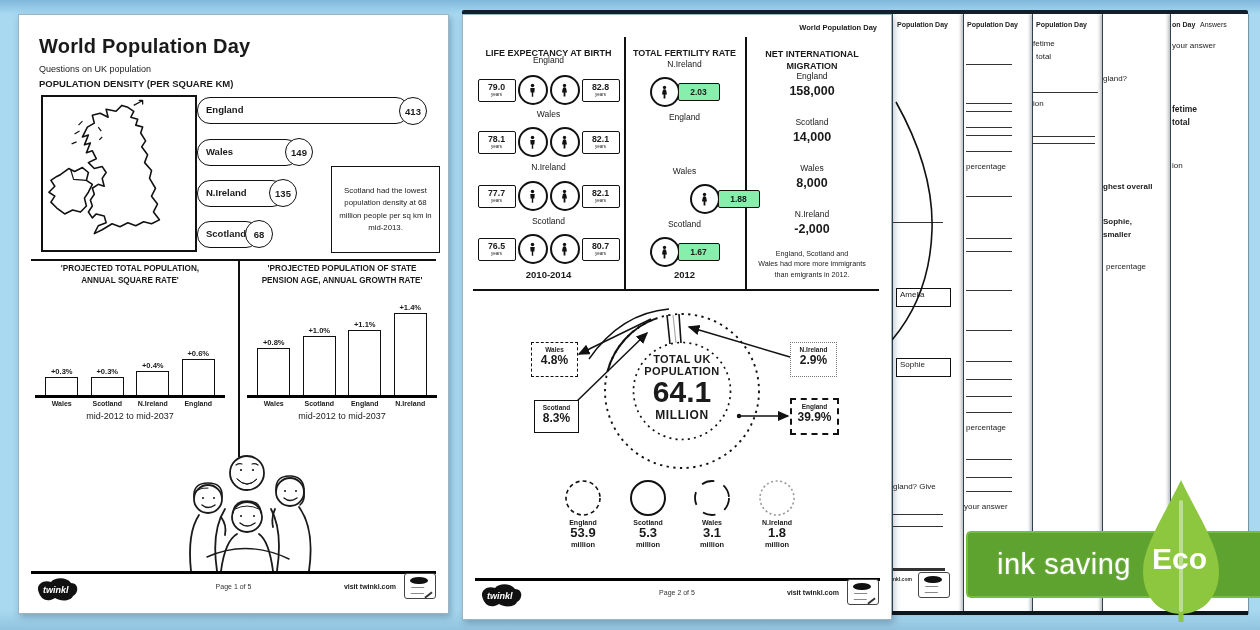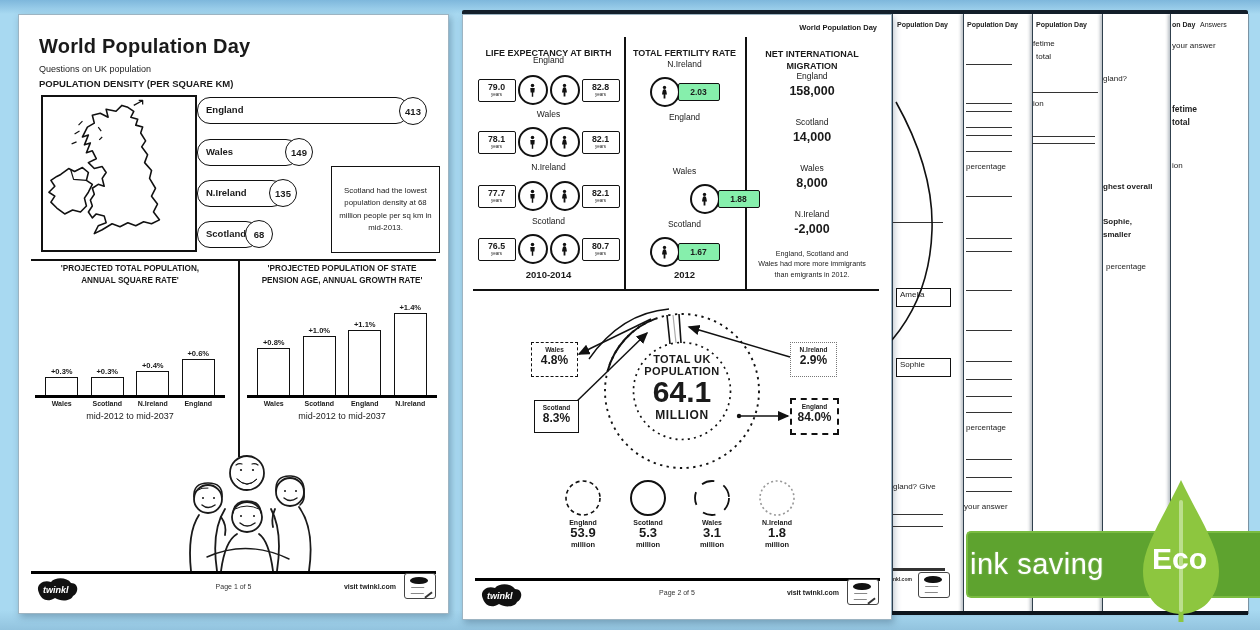--- a/index.html
+++ b/index.html
@@ -79,21 +79,21 @@
   .strip{position:absolute;top:14px;height:600px;background:#fff;border-left:1px solid #30404d;
     box-shadow:-2px 0 3px rgba(20,40,60,.3);}
   .st-t{position:absolute;color:#222;white-space:nowrap;z-index:2;}
   .st-l{position:absolute;background:#333;height:1px;z-index:2;}
   .st-bx{position:absolute;border:1.5px solid #111;background:#fff;font-size:8px;padding:1px 3px;z-index:2;}
   .stack-topedge{left:462px;top:10px;width:786px;height:4px;background:#141f2a;border-radius:2px 2px 0 0;}
   .stack-botedge{left:892px;top:611px;width:356px;height:4px;background:#0d151d;z-index:3;}
   
   .eco-banner{left:966px;top:531px;width:294px;height:63px;background:#5ea32f;border:2px solid #7abc41;
     border-right:none;border-radius:5px 0 0 5px;z-index:5;display:flex;align-items:center;}
-  .eco-text{color:#fff;font-size:29px;margin-left:2px;letter-spacing:.5px;text-shadow:0 0 2px rgba(255,255,255,.4);}
+  .eco-text{color:#fff;font-size:29px;margin-left:29px;letter-spacing:.5px;text-shadow:0 0 2px rgba(255,255,255,.4);}
   .eco-leaf{left:1140px;top:476px;z-index:6;}
   .eco-word{left:1152px;top:542px;z-index:7;color:#fff;font-size:30px;font-weight:700;}
   svg{display:block;}
 </style>
 </head>
 <body>
 <div class="canvas">
 
 <svg width="0" height="0" style="position:absolute">
   <defs>
@@ -491,21 +491,21 @@
   <div class="mini-box" style="left:71px;top:385px;width:43px;height:28px;border:1.5px solid #111;">
     <div class="nm">Scotland</div>
         <div class="pc">8.3%</div>
       </div>
   <div class="mini-box" style="left:327px;top:327px;width:45px;height:30px;border:1.4px dotted #777;">
     <div class="nm">N.Ireland</div>
         <div class="pc">2.9%</div>
       </div>
   <div class="mini-box" style="left:327px;top:383px;width:45px;height:30px;border:2px dashed #111;">
     <div class="nm">England</div>
-        <div class="pc">84.0%</div>
+        <div class="pc">39.9%</div>
       </div>
 
   <svg class="abs" style="left:90px;top:460px;" width="260" height="48" viewBox="0 0 260 48" fill="none">
     <circle cx="30" cy="23" r="17" stroke="#111" stroke-width="1.6" stroke-dasharray="4 3.2"></circle>
     <circle cx="95" cy="23" r="17" stroke="#111" stroke-width="2"></circle>
     <circle cx="159" cy="23" r="17" stroke="#111" stroke-width="1.8" stroke-dasharray="13 10"></circle>
     <circle cx="224" cy="23" r="17" stroke="#999" stroke-width="1.6" stroke-dasharray="2 2.6"></circle>
   </svg>
   <div class="ccol" style="left:88px;top:504px;">
     <div class="nm">England</div>

